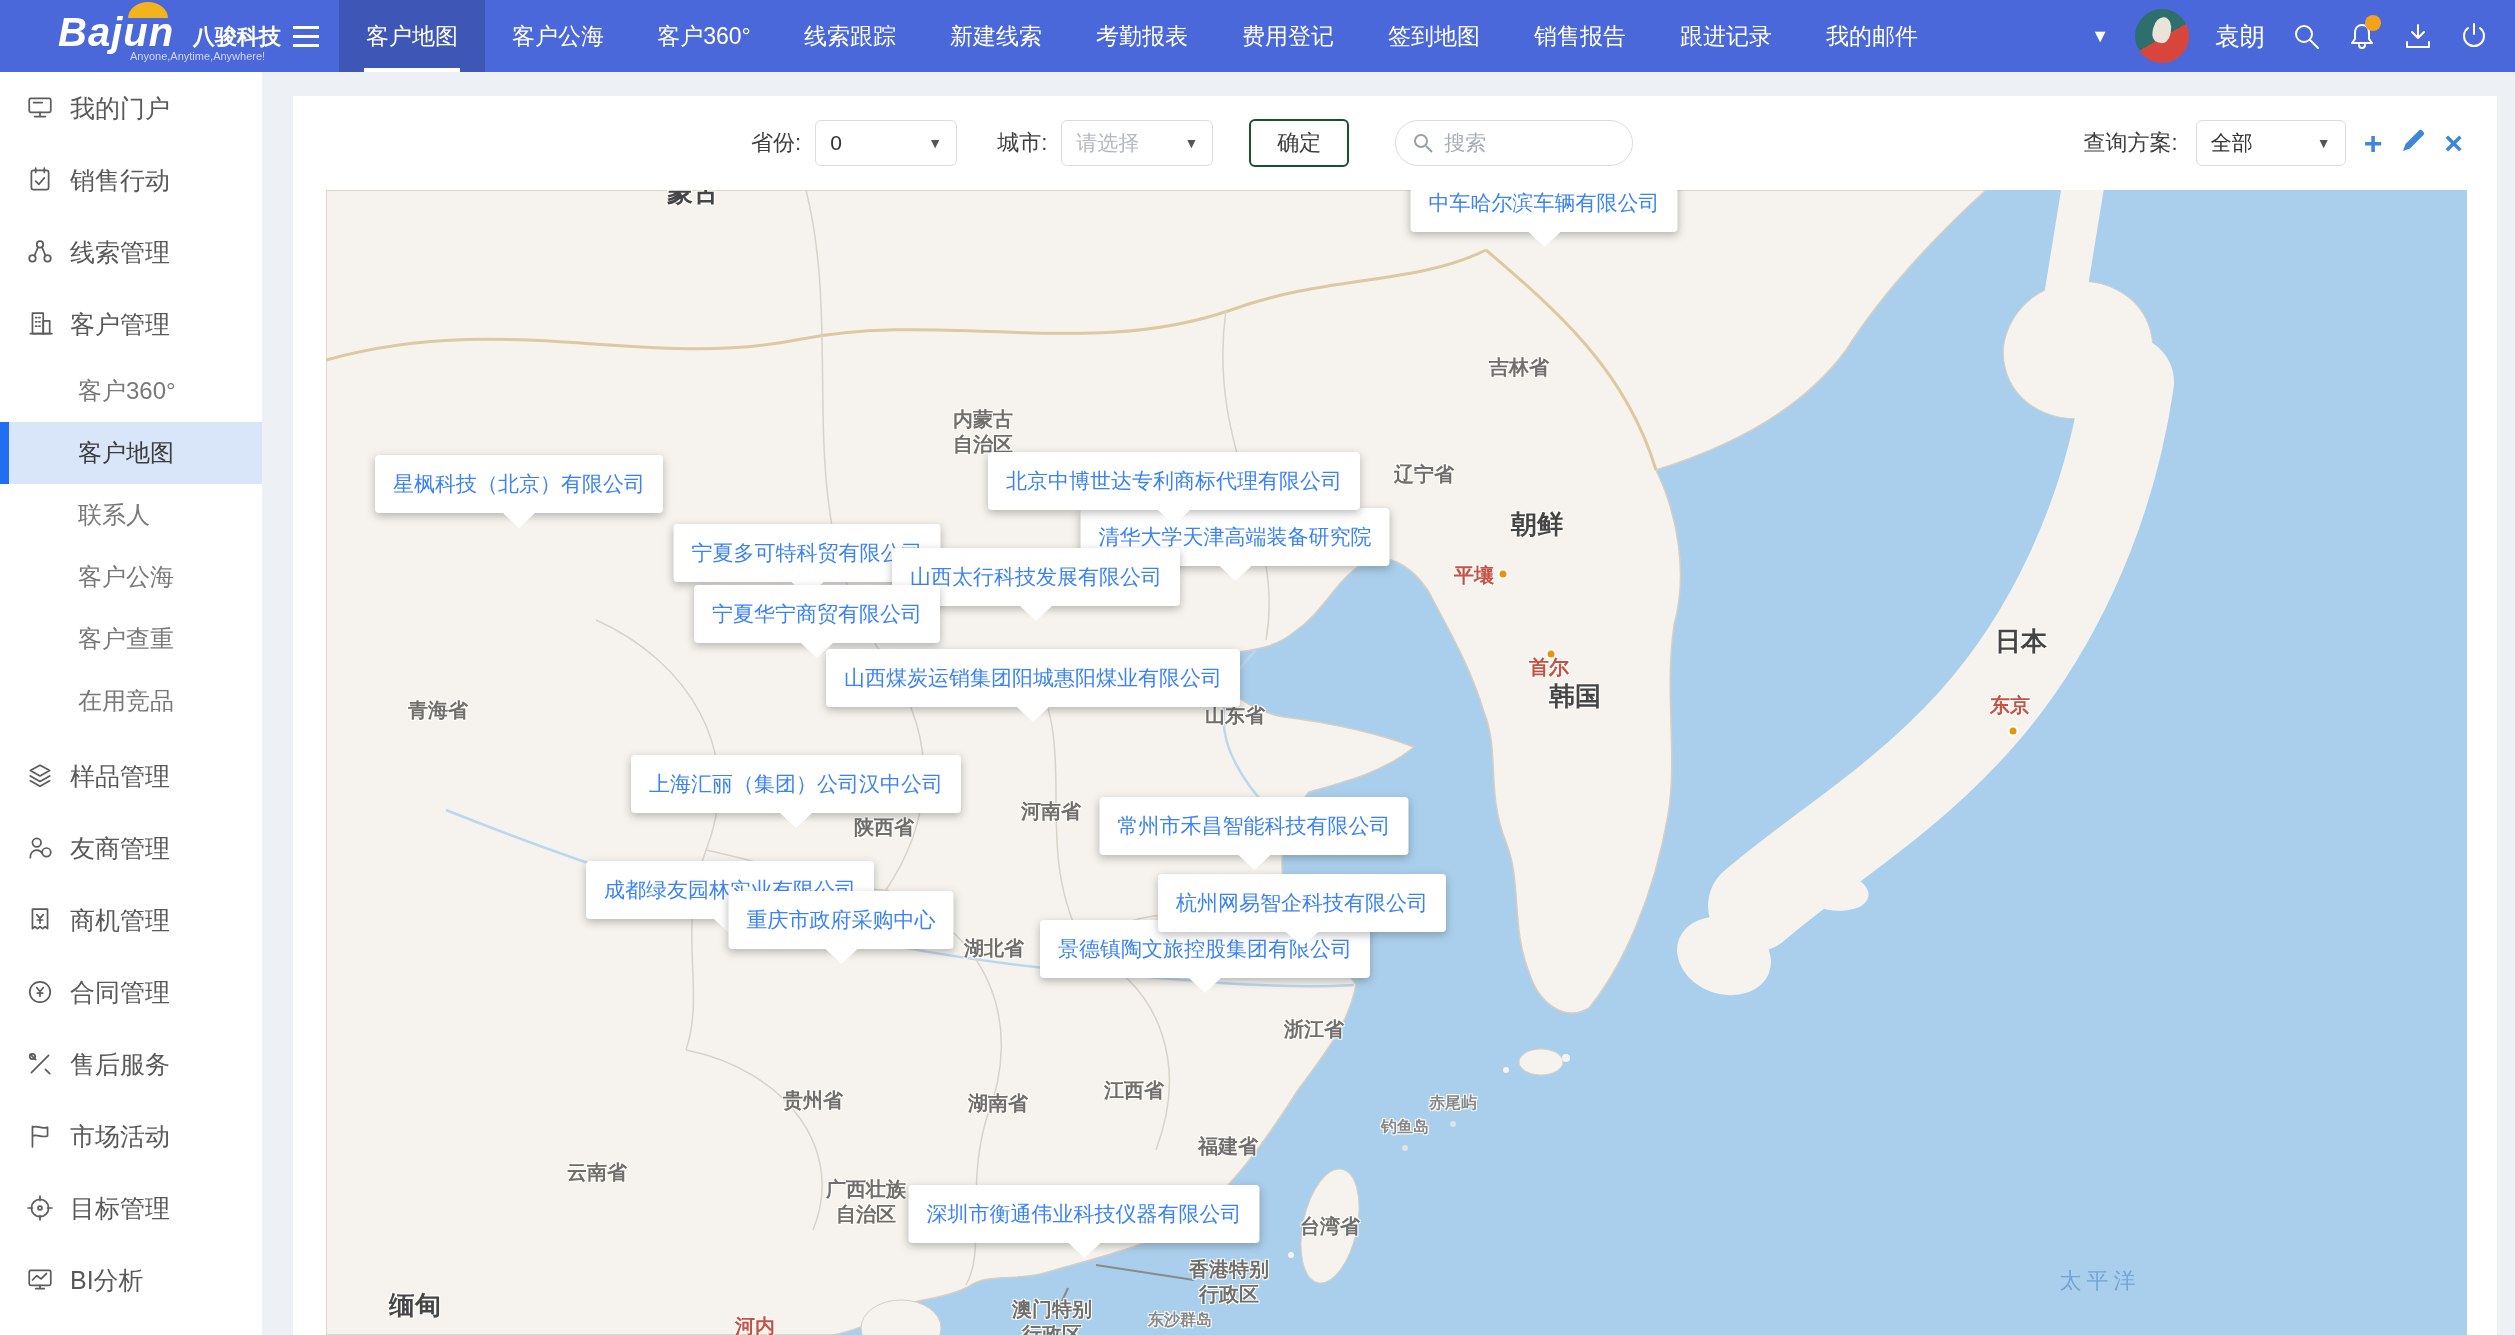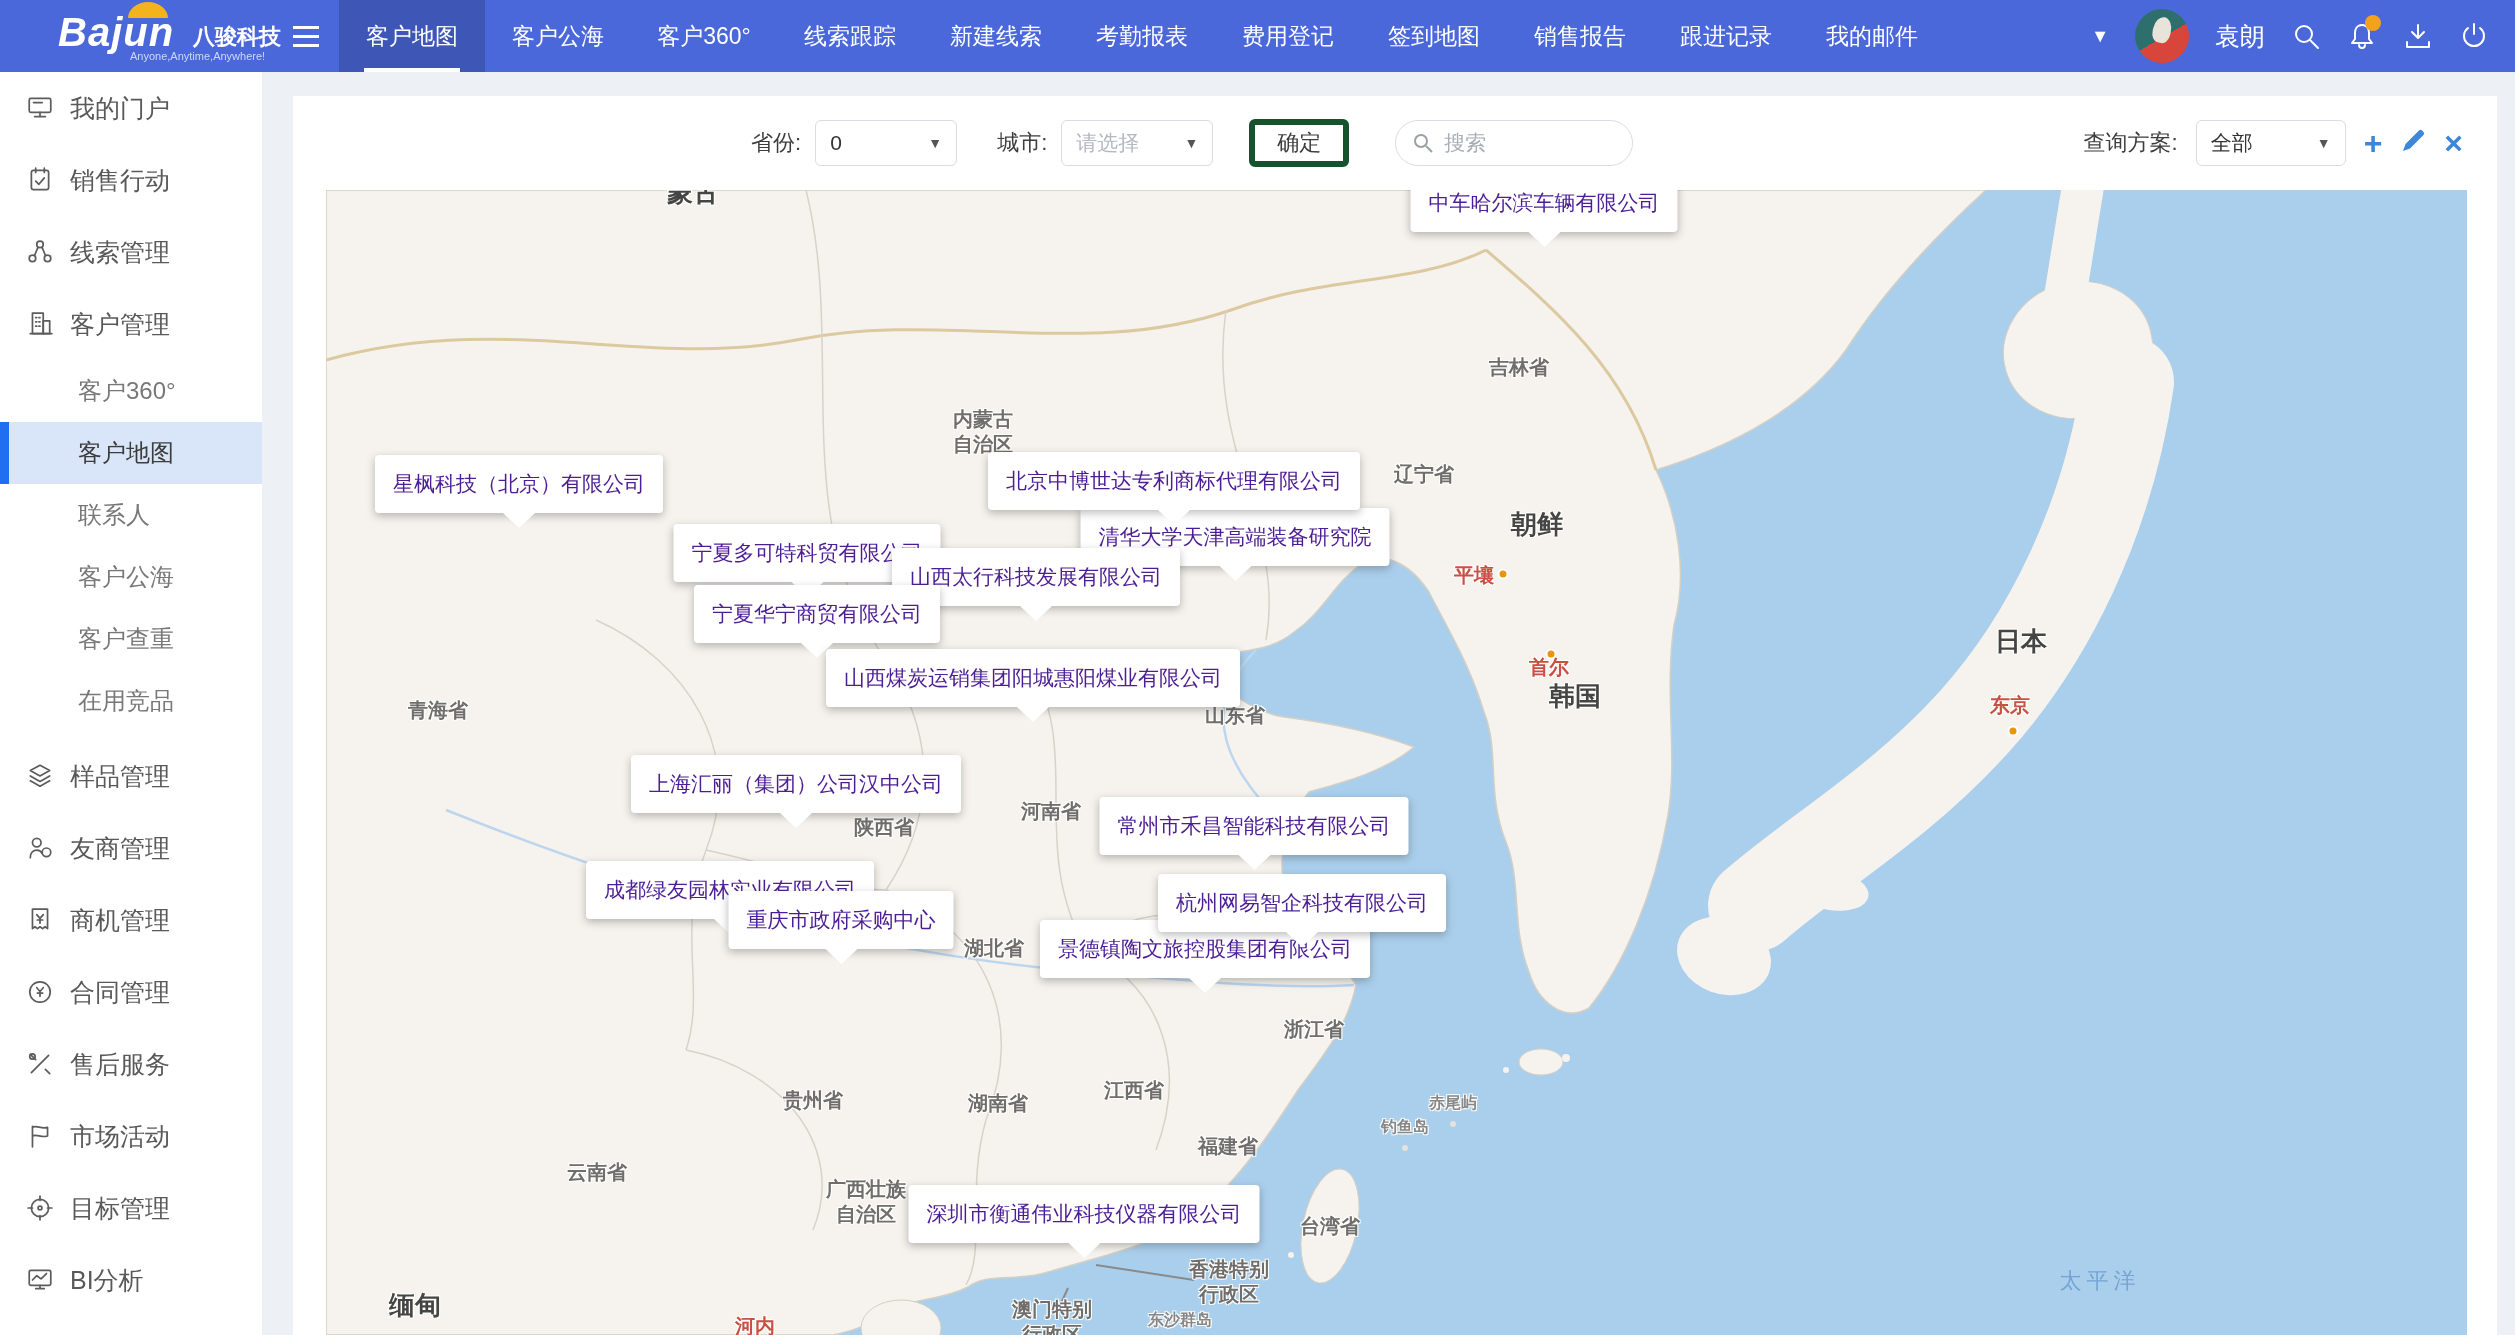--- a/index.html
+++ b/index.html
@@ -41,42 +41,42 @@
   .panel { position:absolute; left:293px; top:96px; width:2204px; height:1298px; background:#fff; }
   .toolbar { position:absolute; left:0; top:0; width:100%; height:94px; display:flex; align-items:center; }
   .tb-left { display:flex; align-items:center; gap:14px; margin-left:458px; }
   .tb-label { font-size:22px; color:#3d3d3d; }
   .selectbox { height:46px; background:#fff; border:1px solid #d9dce3; border-radius:6px; display:flex; align-items:center; justify-content:space-between; padding:0 14px; cursor:pointer; }
   .selectbox .val { font-size:21px; color:#333; }
   .selectbox .val.placeholder { color:#b4b8c0; }
   .selectbox .sel-caret { font-size:14px; color:#555; margin-left:10px; }
   .w-prov { width:142px; margin-right:26px; }
   .w-city { width:152px; }
-  .btn { height:48px; min-width:100px; background:#fff; border:6px solid #14532d; border-radius:6px; font-size:22px; color:#3d3d3d; display:flex; align-items:center; justify-content:center; padding:0 20px; margin-left:22px; cursor:pointer; }
+  .btn { height:48px; min-width:100px; background:#fff; border:2px solid #14532d; border-radius:6px; font-size:22px; color:#3d3d3d; display:flex; align-items:center; justify-content:center; padding:0 20px; margin-left:22px; cursor:pointer; }
   .searchpill { height:46px; width:238px; border:1px solid #d9dce3; border-radius:23px; display:flex; align-items:center; padding:0 16px; gap:10px; margin-left:32px; background:#fff; }
   .searchpill svg { width:22px; height:22px; stroke:#9aa0a8; fill:none; stroke-width:2; }
   .searchpill input { border:none; outline:none; font-size:21px; color:#333; width:160px; background:transparent; }
   .searchpill input::placeholder { color:#a8adb5; }
   .tb-right { position:absolute; right:34px; top:0; height:94px; display:flex; align-items:center; gap:18px; }
   .w-plan { width:150px; }
   .act-ic { color:#3e86d8; font-size:32px; font-weight:bold; cursor:pointer; line-height:1; }
   .act-ic svg { width:26px; height:26px; fill:#3e86d8; }
 
   
   .map { position:absolute; left:33px; top:94px; width:2141px; height:1145px; overflow:hidden; background:#aacfec; cursor:grab; }
   .map svg.base { position:absolute; left:0; top:0; }
   .geo { position:absolute; transform:translate(-50%,-50%); white-space:pre; text-align:center; line-height:1.25; pointer-events:none;
          text-shadow:-1px -1px 0 rgba(255,255,252,.9),1px -1px 0 rgba(255,255,252,.9),-1px 1px 0 rgba(255,255,252,.9),1px 1px 0 rgba(255,255,252,.9); }
   .geo.province { font-size:20px; color:#6f6e6c; font-weight:bold; }
   .geo.country { font-size:26px; color:#454545; font-weight:bold; }
   .geo.city { font-size:20px; color:#c85045; font-weight:bold; }
   .geo.island { font-size:16px; color:#87878a; font-weight:bold; }
   .geo.ocean { font-size:22px; color:#74a3d4; letter-spacing:5px; text-shadow:none; }
   .citydot { position:absolute; width:11px; height:11px; border-radius:50%; background:#e8940c; border:2px solid #fff; transform:translate(-50%,-50%); }
-  .callout { position:absolute; transform:translateX(-50%); background:#fff; border-radius:4px; padding:15px 18px; font-size:21px; color:#4c1d95; white-space:nowrap; box-shadow:0 3px 9px rgba(60,60,60,.35); cursor:pointer; }
+  .callout { position:absolute; transform:translateX(-50%); background:#fff; border-radius:4px; padding:15px 18px; font-size:21px; color:#3b82f6; white-space:nowrap; box-shadow:0 3px 9px rgba(60,60,60,.35); cursor:pointer; }
   .callout::after { content:""; position:absolute; left:50%; bottom:-28px; transform:translateX(-50%); border:16px solid transparent; border-top:15px solid #fff; border-bottom-width:13px; }
 </style>
 </head>
 <body>
 
 <div class="topbar">
   <div class="logo">
     <span class="logo-arc"></span>
     <span class="logo-en">Bajun</span>
     <span class="logo-cn">八骏科技</span>

